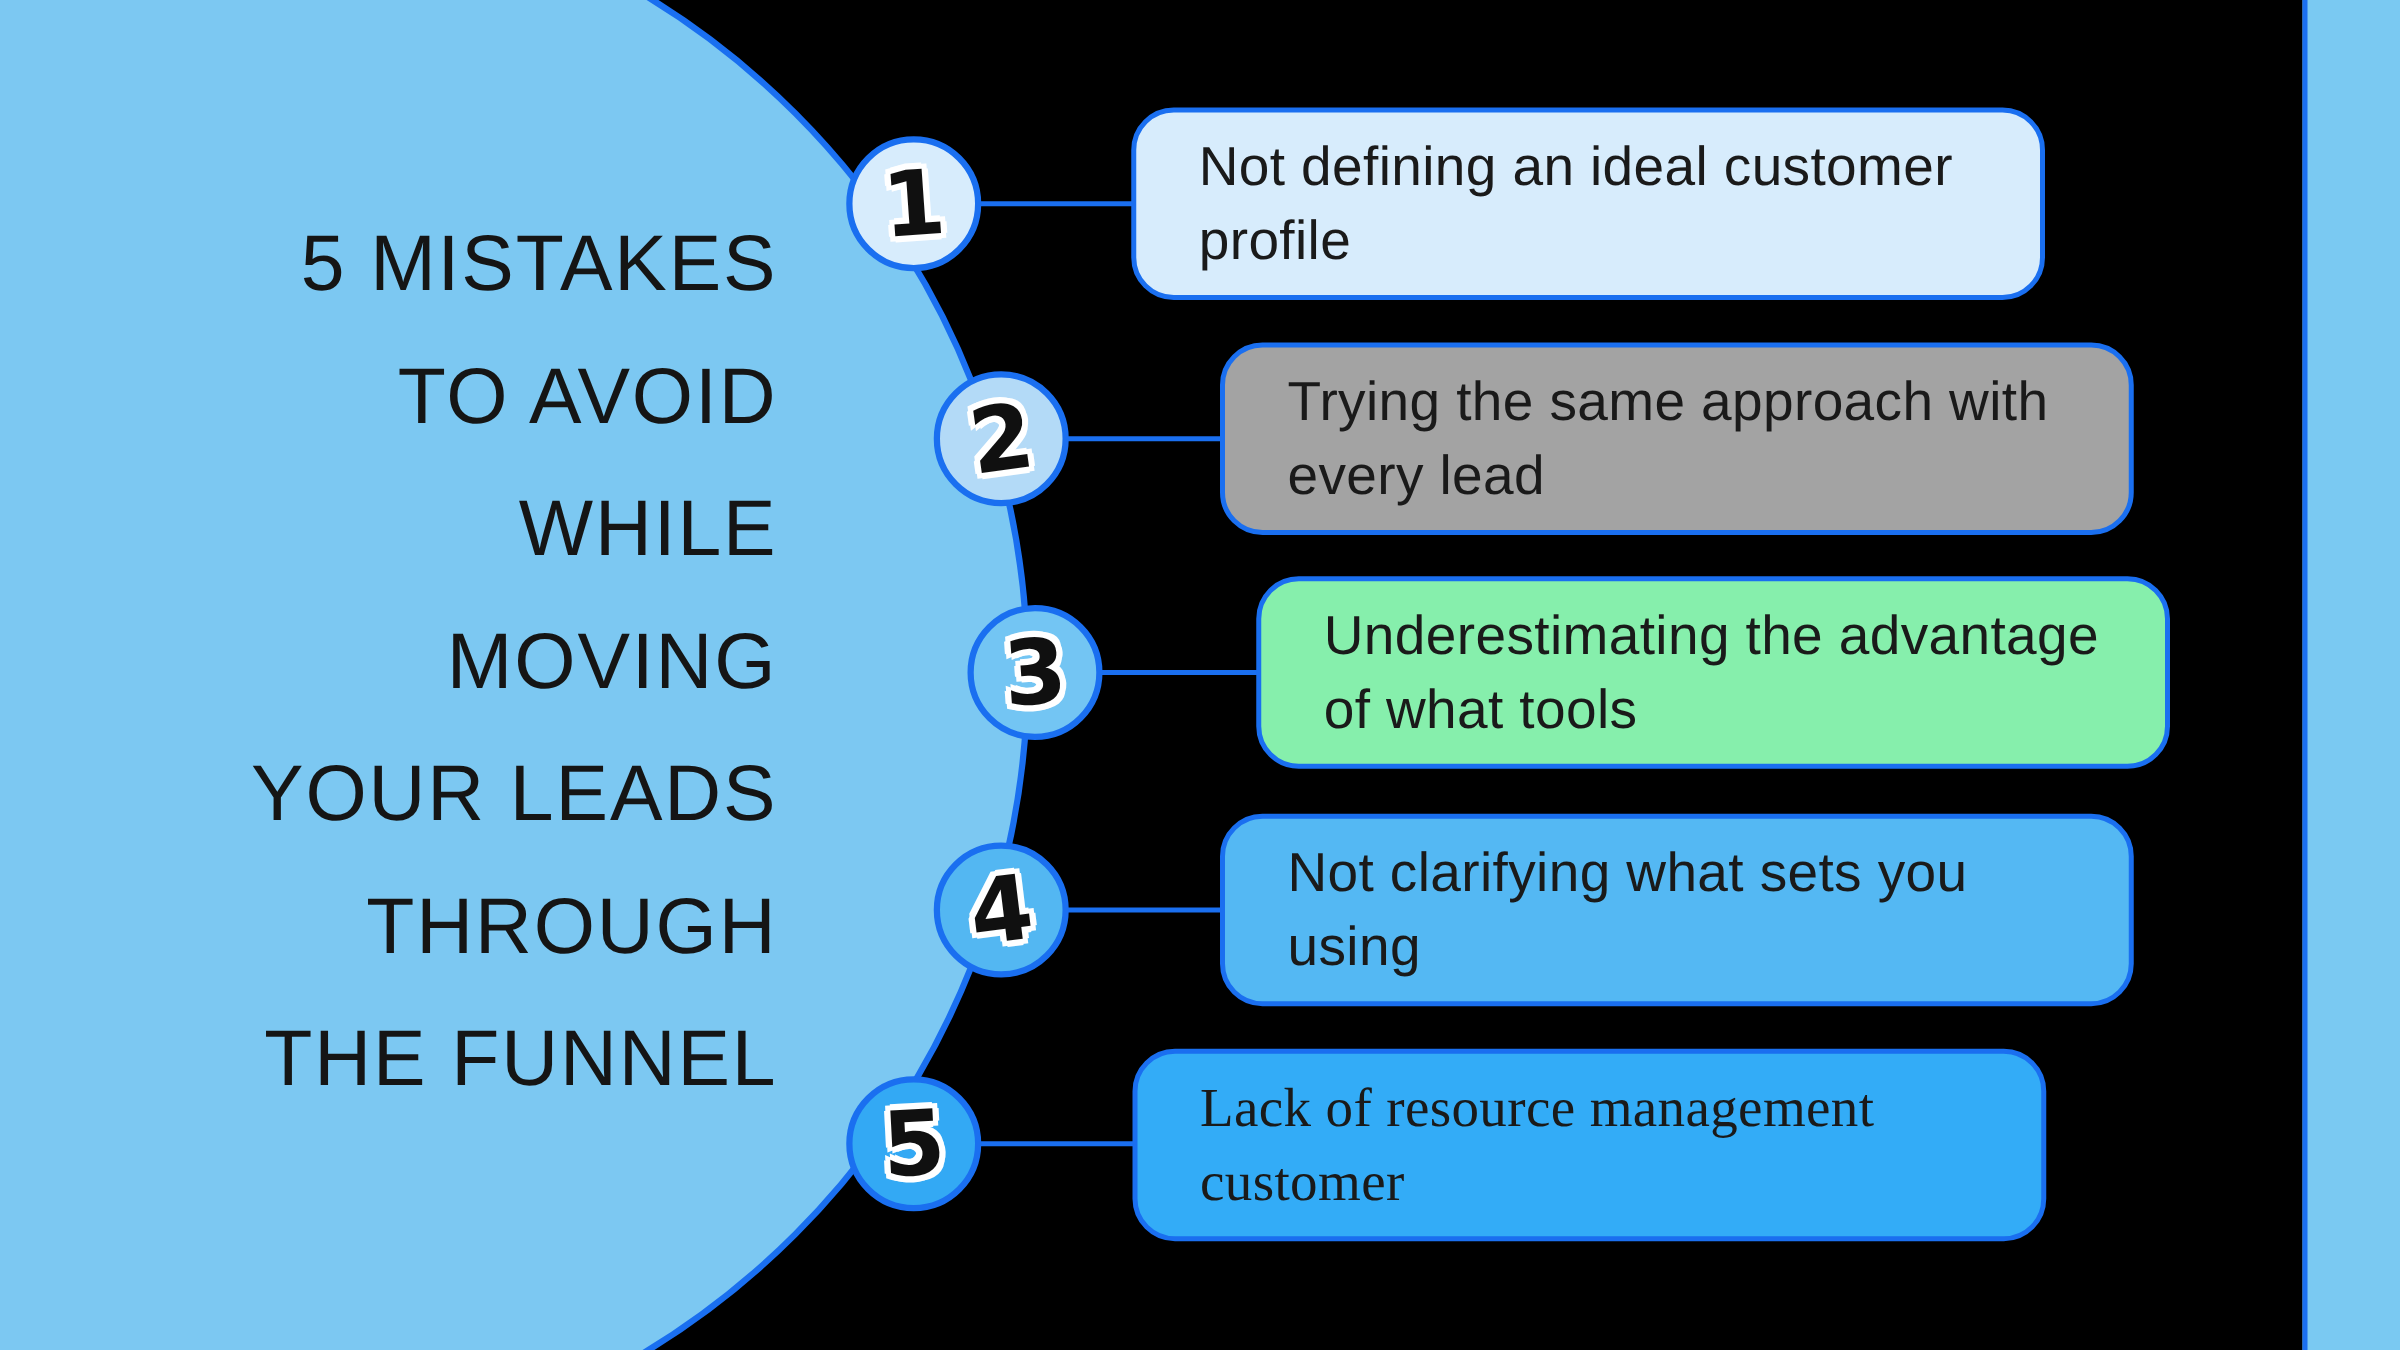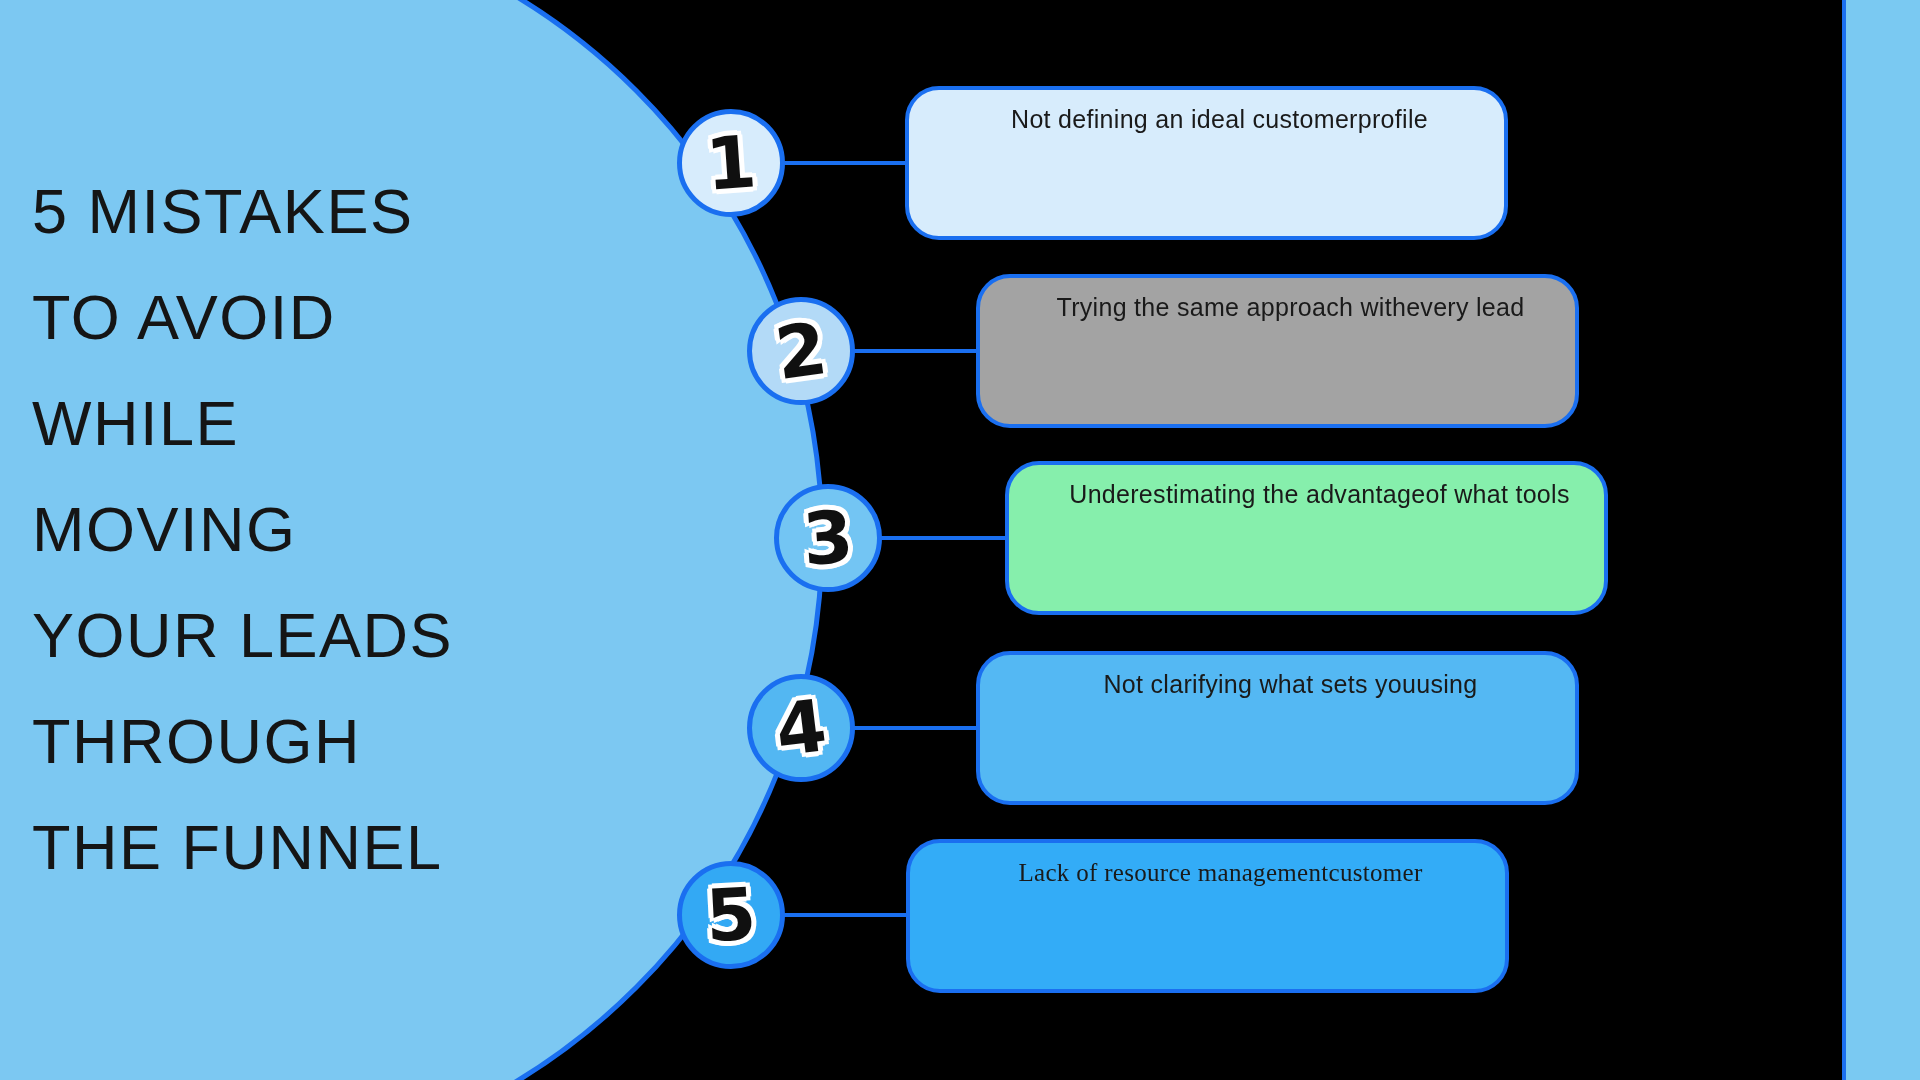--- a/index.html
+++ b/index.html
@@ -26,21 +26,21 @@
   .big-circle-svg circle {
     fill: var(--circle-fill);
     stroke: var(--accent);
     stroke-width: 5;
   }
   .title {
     position: absolute;
     left: 32px;
     top: 158px;
     width: 590px;
-    text-align: left;
+    text-align: right;
     white-space: pre-line;
     font-size: 63px;
     line-height: 106px;
     letter-spacing: 1.5px;
     color: var(--title-text);
     font-weight: 500;
   }
   .right-band {
     position: absolute;
     left: 1842px;
@@ -73,31 +73,31 @@
     line-height: 1;
     color: var(--number-text);
     text-shadow:
       -4px -4px 0 var(--number-outline),  4px -4px 0 var(--number-outline),
       -4px  4px 0 var(--number-outline),  4px  4px 0 var(--number-outline),
       -5px  0   0 var(--number-outline),  5px  0   0 var(--number-outline),
        0   -5px 0 var(--number-outline),  0    5px 0 var(--number-outline);
   }
   .mistake-box {
     position: absolute;
-    width: 603px;
+    width: 731px;
     height: 154px;
     border: 4px solid var(--accent);
     border-radius: 34px;
     display: flex;
-    flex-direction: row;
+    flex-direction: column;
     justify-content: center;
     padding-left: 50px;
     padding-right: 24px;
     color: var(--box-text);
-    font-size: 25px;
+    font-size: 44px;
     line-height: 59px;
     letter-spacing: 0.3px;
   }
   
   .conn-1 { left: 731px; top: 161px; width: 180px; }
   .conn-2 { left: 801px; top: 349px; width: 181px; }
   .conn-3 { left: 828px; top: 536px; width: 183px; }
   .conn-4 { left: 801px; top: 726px; width: 181px; }
   .conn-5 { left: 731px; top: 913px; width: 180px; }
   .circ-1 { left: 677px; top: 109px; }

